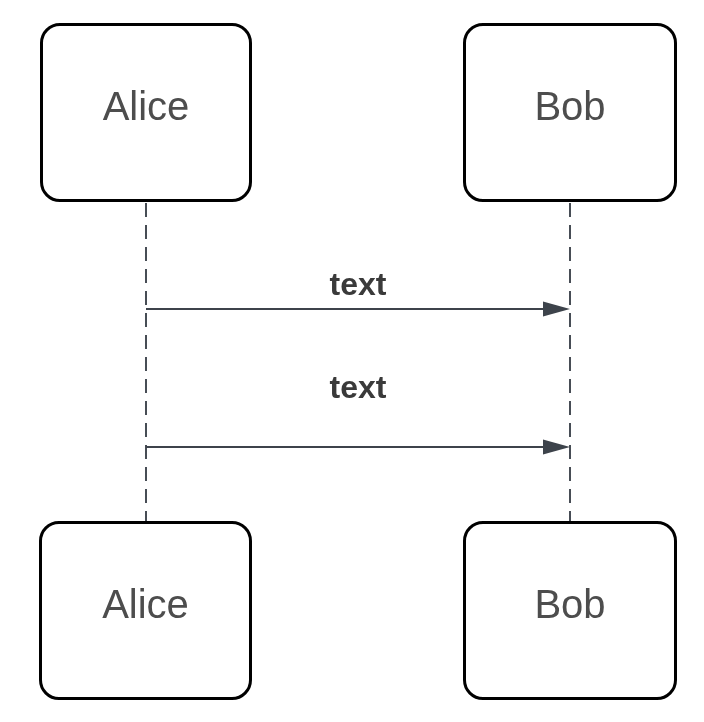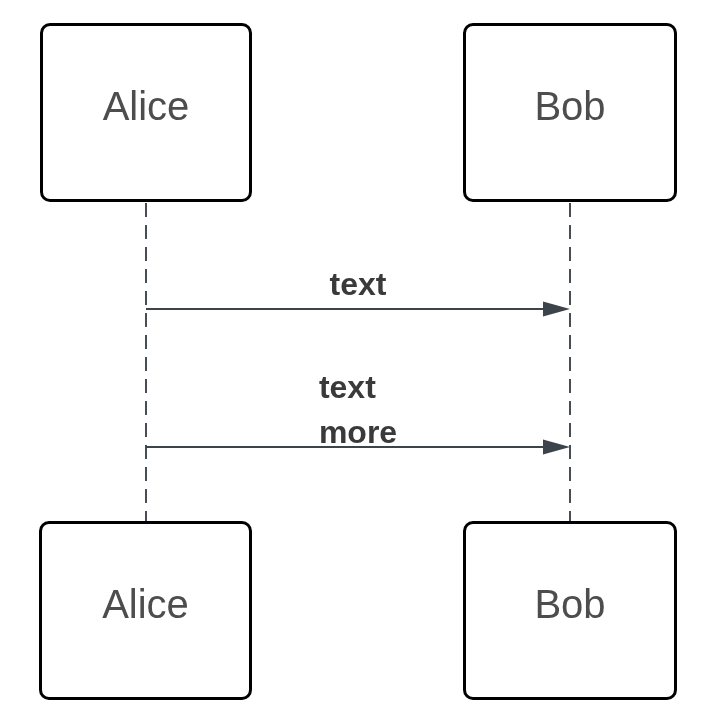--- a/index.html
+++ b/index.html
@@ -33,21 +33,21 @@
   .arrow-head {
     fill: var(--arrow, #3d434b);
     stroke: none;
   }
   .actor-box {
     position: absolute;
     height: 179px;
     box-sizing: border-box;
     background: var(--box-fill, #ffffff);
     border: 3px solid var(--box-border, #000000);
-    border-radius: 10px;
+    border-radius: 20px;
     display: flex;
     align-items: center;
     justify-content: center;
     padding-bottom: 12px;
   }
   .actor-label {
     font-size: 40px;
     font-weight: 400;
     color: var(--actor-text, #4d4d4d);
     white-space: nowrap;
@@ -109,17 +109,16 @@
 
   <div class="msg" style="top:258px;">
     <div class="msg-inner">
       <div class="msg-line">text</div>
     </div>
   </div>
 
   <div class="msg" style="top:361px;">
     <div class="msg-inner">
       <div class="msg-line">text</div>
-      <div class="msg-line">more</div>
     </div>
   </div>
 
 </div>
 
 </body></html>

